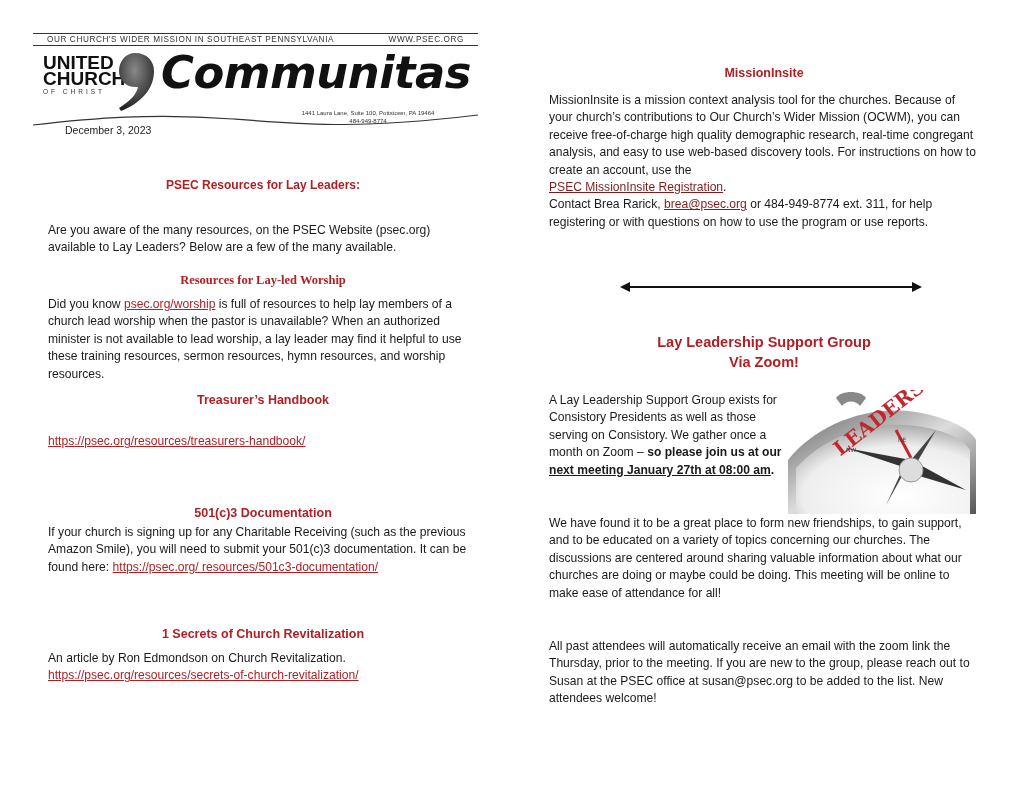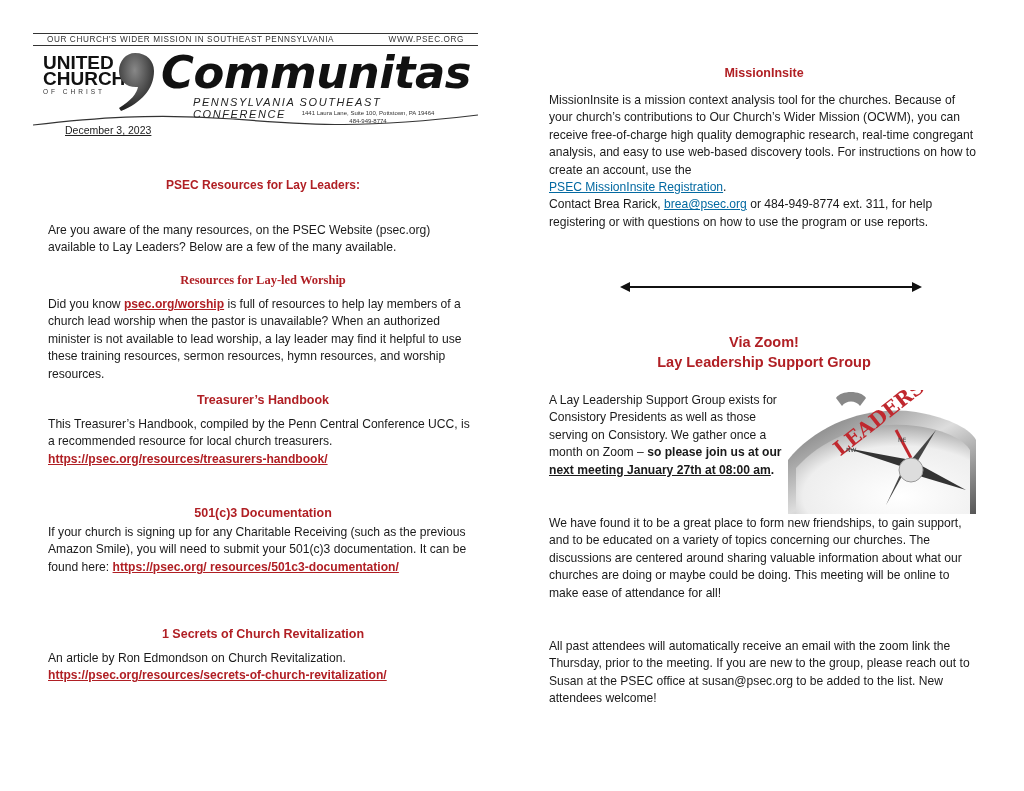--- a/index.html
+++ b/index.html
@@ -15,27 +15,27 @@
   .mast { position:absolute; left:33px; top:33px; width:445px; height:110px; }
   .topline { position:absolute; left:0; top:0; width:445px; height:13px; border-top:1.5px solid #333; border-bottom:1.5px solid #333;
     font-size:8.2px; letter-spacing:0.6px; color:#333; display:flex; justify-content:space-between; align-items:center; padding:0 14px 0 14px; box-sizing:border-box; }
   .ucc { position:absolute; left:10px; top:22px; font-weight:900; font-size:19px; line-height:16px; color:#111; font-family:"Liberation Sans", sans-serif; }
   .ucc .sub { font-size:6.5px; letter-spacing:3px; font-weight:400; line-height:10px; color:#333; }
   .comma { position:absolute; left:82px; top:18px; width:40px; height:62px; }
   .commun { position:absolute; left:128px; top:14px; font-size:44px; font-weight:bold; font-style:italic; color:#111; letter-spacing:-0.5px; font-family:"DejaVu Sans", sans-serif; transform:scaleX(1.02); transform-origin:left; }
   .psec { position:absolute; left:160px; top:63px; font-size:11px; font-style:italic; letter-spacing:1.6px; color:#222; }
   .addr { position:absolute; left:255px; top:76px; font-size:6px; color:#333; text-align:center; width:160px; line-height:8px; }
   .swoosh { position:absolute; left:0; top:70px; width:445px; height:30px; }
-  .date { position:absolute; left:32px; top:91px; font-size:10.5px; color:#222;text-decoration:underline; }
+  .date { position:absolute; left:32px; top:91px; font-size:10.5px; color:#222; }
 
   h2 { color:#b01f24; font-size:12px; font-weight:bold; text-align:center; margin:0; }
   h3 { color:#b01f24; font-size:12.5px; font-weight:bold; text-align:center; margin:0; }
   p { margin:0; font-size:12.1px; line-height:17.4px; }
-  .rlink { color:#b01f24; font-weight:bold; text-decoration:underline; }
-  .blink { color:#0369a1; text-decoration:underline; }
+  .rlink { color:#b01f24; font-weight:normal; text-decoration:underline; }
+  .blink { color:#7f1d1d; text-decoration:underline; }
   .blk { position:absolute; left:0; width:430px; }
 
   .arrow { position:absolute; left:620px; top:281px; width:302px; height:12px; }
   .compass { position:absolute; left:786px; top:390px; width:196px; height:124px; }
 </style>
 </head>
 <body>
 
 <div class="mast">
   <div class="topline">
@@ -50,55 +50,54 @@
   <svg class="comma" viewBox="0 0 40 62">
     <defs>
         <radialGradient id="cg" cx="0.45" cy="0.3" r="0.7">
           <stop offset="0" stop-color="#888"></stop>
           <stop offset="1" stop-color="#222"></stop>
         </radialGradient>
       </defs>
     <path d="M20 2 C32 2 39 10 39 20 C39 38 26 52 6 60 L4 57 C16 50 22 42 23 36 C12 37 4 30 4 20 C4 10 11 2 20 2 Z" fill="url(#cg)"></path>
   </svg>
   <div class="commun">Communitas</div>
-  <div class="psec">PENNSYLVANIA  SOUTHEAST  CONFERENCE</div>
   <svg class="swoosh" viewBox="0 0 445 30" preserveAspectRatio="none">
     <path d="M0 22 C60 15 120 10 200 16 C280 22 330 26 445 12" stroke="#333" stroke-width="1.2" fill="none"></path>
   </svg>
   <div class="addr">
     <div>1441 Laura Lane, Suite 100, Pottstown, PA 19464</div>
     <div>484-949-8774</div>
   </div>
   <div class="date">December 3, 2023</div>
 </div>
 
 <div class="col left">
   <h2 class="blk" style="top:148px;">PSEC Resources for Lay Leaders:</h2>
   <p class="blk" style="top:192px;">Are you aware of the many resources, on the PSEC Website (psec.org) available to Lay Leaders?  Below are a few of the many available.</p>
 
   <h3 class="blk" style="top:243px;font-family:Liberation Serif, serif;">Resources for Lay-led Worship</h3>
   <p class="blk" style="top:266px;"><span>Did you know </span><a class="rlink">psec.org/worship</a><span> is full of resources to help lay members of a church lead worship when the pastor is unavailable? When an authorized minister is not available to lead worship, a lay leader may find it helpful to use these training resources, sermon resources, hymn resources, and worship resources.</span></p>
 
   <h3 class="blk" style="top:363px;">Treasurer’s Handbook</h3>
-  <p class="blk" style="top:386px;"><span>This Treasurer’s Handbook, compiled by the Penn Central Conference UCC, is a recommended resource for local church treasurers.</span><br><a class="rlink">https://psec.org/resources/treasurers-handbook/</a></p>
+  <p class="blk" style="top:386px;"><br><a class="rlink">https://psec.org/resources/treasurers-handbook/</a></p>
 
   <h3 class="blk" style="top:476px;">501(c)3 Documentation</h3>
   <p class="blk" style="top:494px;"><span>If your church is signing up for any Charitable Receiving (such as the previous Amazon Smile), you will need to submit your 501(c)3 documentation.  It can be found here:  </span><a class="rlink">https://psec.org/ resources/501c3-documentation/</a></p>
 
   <h3 class="blk" style="top:597px;">1 Secrets of Church Revitalization</h3>
   <p class="blk" style="top:620px;"><span>An article by Ron Edmondson on Church Revitalization.</span><br><a class="rlink">https://psec.org/resources/secrets-of-church-revitalization/</a></p>
 </div>
 
 <div class="col right">
   <h3 class="blk" style="top:6px;">MissionInsite</h3>
   <p class="blk" style="top:32px;"><span>MissionInsite is a mission context analysis tool for the churches. Because of your church’s contributions to Our Church’s Wider Mission (OCWM), you can receive free-of-charge high quality demographic research, real-time congregant analysis, and easy to use web-based discovery tools. For instructions on how to create an account, use the</span><br><a class="blink">PSEC MissionInsite Registration</a>.<br><span>Contact Brea Rarick, </span><a class="blink">brea@psec.org</a><span> or 484-949-8774 ext. 311, for help registering or with questions on how to use the program or use reports.</span></p>
 
   <h2 class="blk" style="top:272px; font-size:14.5px; line-height:20px;">
+    <div>Lay Leadership Support Group</div>
     <div>Via Zoom!</div>
-    <div>Lay Leadership Support Group</div>
   </h2>
 
   <p class="blk" style="top:332px; width:236px;"><span>A Lay Leadership Support Group exists for Consistory Presidents as well as those serving on Consistory. We gather once a month on Zoom – </span><b>so please join us at our </b><b><u>next meeting January 27th at 08:00 am</u></b><b>.</b></p>
 
   <p class="blk" style="top:455px;">We have found it to be a great place to form new friendships, to gain support, and to be educated on a variety of topics concerning our churches. The discussions are centered around sharing valuable information about what our churches are doing or maybe could be doing. This meeting will be online to make ease of attendance for all!</p>
   <p class="blk" style="top:578px;">All past attendees will automatically receive an email with the zoom link the Thursday, prior to the meeting.  If you are new to the group, please reach out to Susan at the PSEC office at susan@psec.org to be added to the list.  New attendees welcome!</p>
 </div>
 
 <svg class="arrow" viewBox="0 0 302 12">
   <line x1="8" y1="6" x2="294" y2="6" stroke="#111" stroke-width="2.2"></line>

